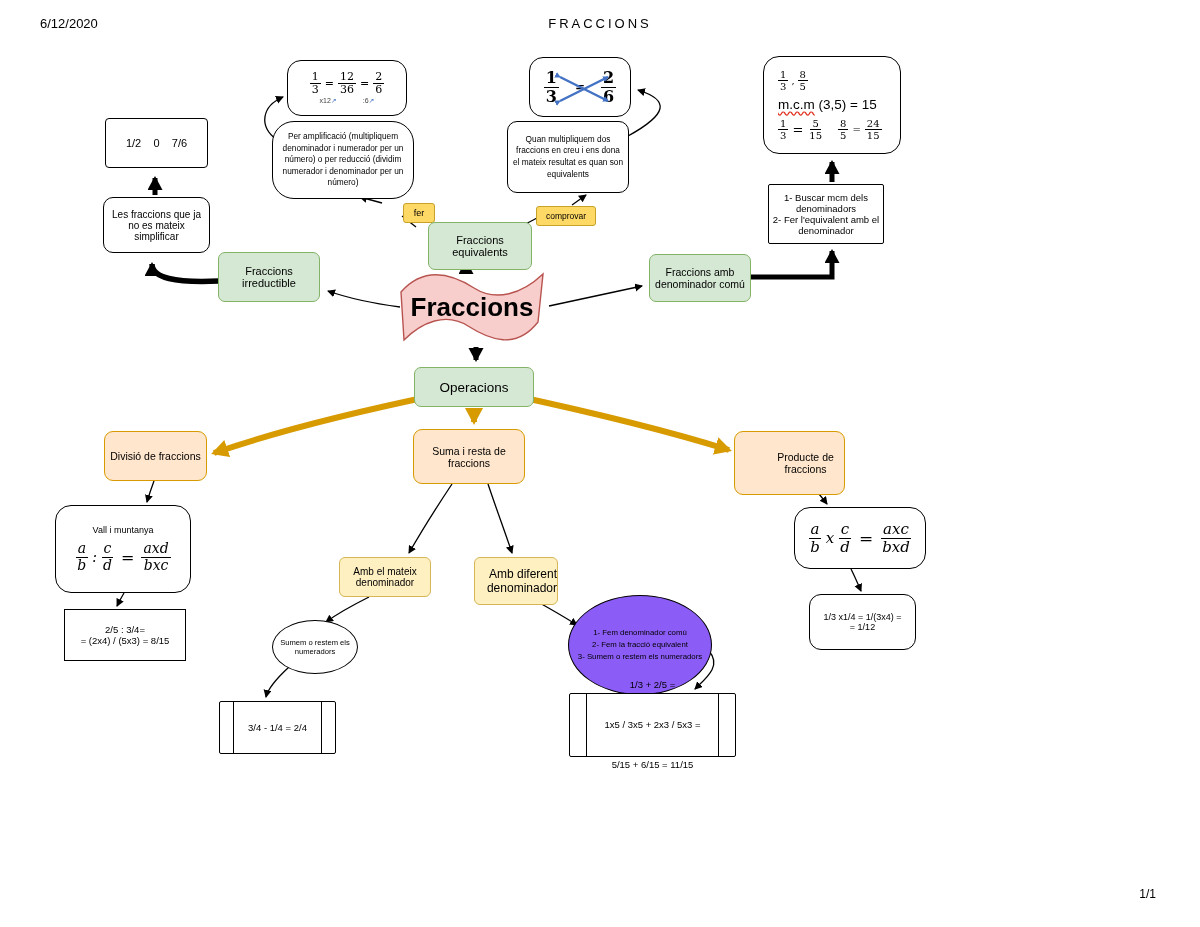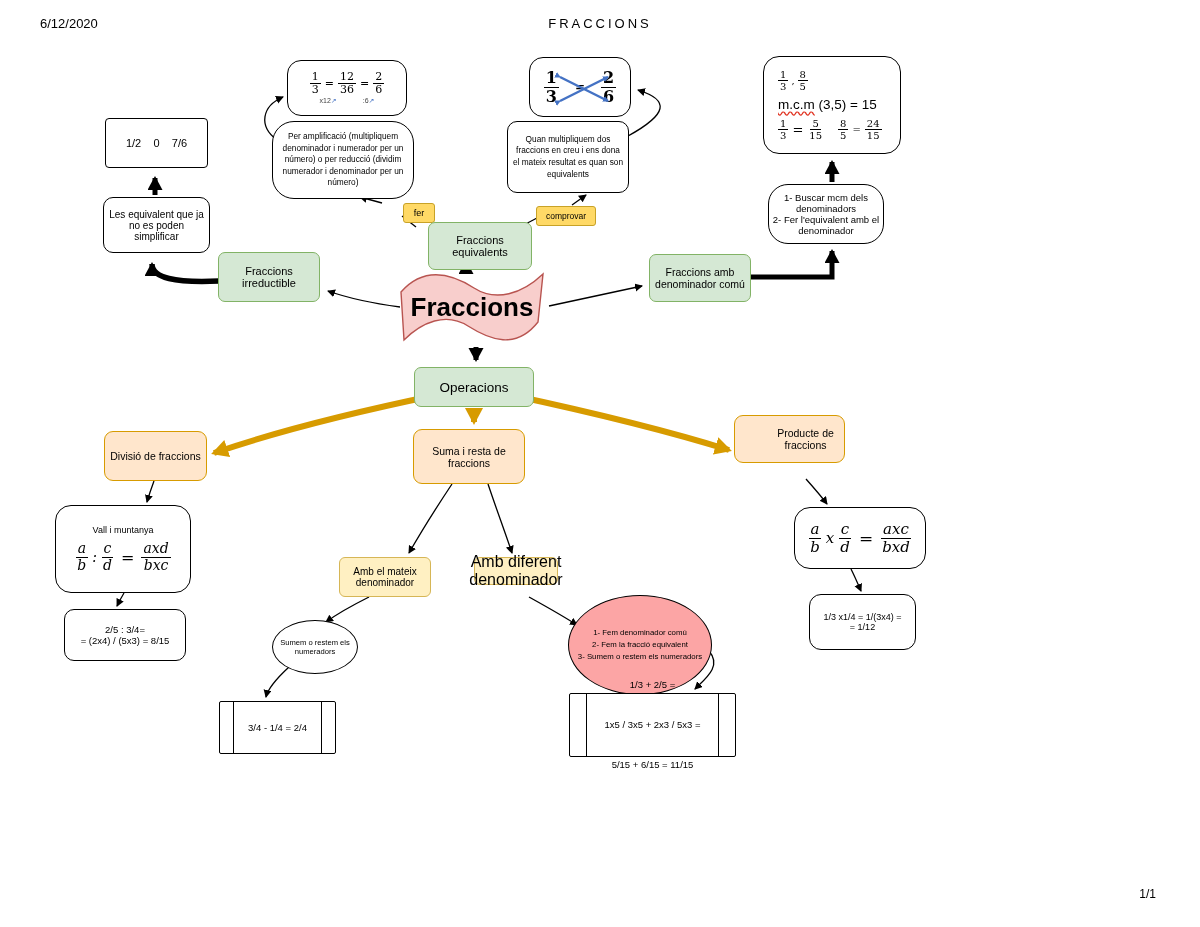--- a/index.html
+++ b/index.html
@@ -80,21 +80,21 @@
   </svg>
 
   <span class="abs hdr" style="left:40px;top:16px;">6/12/2020</span>
   <span class="abs hdr title" style="left:0;top:16px;width:1200px;text-align:center;">FRACCIONS</span>
   <span class="abs" style="right:44px;bottom:26px;font-size:12px;">1/1</span>
 
   <div class="node wbox" style="left:105px;top:118px;width:103px;height:50px;font-size:11px;">
     <span>1/2 &nbsp;&nbsp; 0 &nbsp;&nbsp; 7/6</span>
   </div>
   <div class="node wbox" style="left:103px;top:197px;width:107px;height:56px;font-size:10px;padding:3px;border-radius:10px;">
-    <span>Les equivalent que ja no es poden simplificar</span>
+    <span>Les fraccions que ja no es mateix simplificar</span>
   </div>
   <div class="node green" style="left:218px;top:252px;width:102px;height:50px;font-size:11px;">
     <span>Fraccions irreductible</span>
   </div>
 
   <div class="node wbox" style="left:287px;top:60px;width:120px;height:56px;border-radius:14px;">
     <div class="rowc mathf" style="font-size:11px;">
       <span class="fr">
           <span class="fn">1</span>
           <span class="fd">3</span>
@@ -191,21 +191,21 @@
           <span class="fd">5</span>
         </span>
       <span>=</span>
       <span class="fr">
           <span class="fn">24</span>
           <span class="fd">15</span>
         </span>
     </div>
   </div>
 
-  <div class="node wbox" style="left:768px;top:184px;width:116px;height:60px;font-size:9.5px;border-radius:20px;padding:2px;">
+  <div class="node wbox" style="left:768px;top:184px;width:116px;height:60px;font-size:9.5px;border-radius:2px;padding:2px;">
     <div>1- Buscar mcm dels denominadors</div>
     <div>2- Fer l'equivalent amb el denominador</div>
   </div>
 
   <div class="node green" style="left:649px;top:254px;width:102px;height:48px;font-size:10.5px;">
     <span>Fraccions amb denominador comú</span>
   </div>
 
   <div class="node" style="left:396px;top:264px;width:152px;height:86px;">
     <svg width="152" height="86" viewBox="0 0 152 86" style="position:absolute;left:0;top:0;">
@@ -235,62 +235,62 @@
           <span class="fd">d</span>
         </span>
       <span style="font-style:normal;font-size:16px;padding:0 3px;">=</span>
       <span class="fr">
           <span class="fn">axd</span>
           <span class="fd">bxc</span>
         </span>
     </div>
   </div>
 
-  <div class="node wbox" style="left:64px;top:609px;width:122px;height:52px;font-size:9.5px;border-radius:10px;">
+  <div class="node wbox" style="left:64px;top:609px;width:122px;height:52px;font-size:9.5px;border-radius:0;">
     <div>2/5 : 3/4=</div>
     <div>= (2x4) / (5x3) = 8/15</div>
   </div>
 
   <div class="node orange" style="left:413px;top:429px;width:112px;height:55px;font-size:10.5px;">
     <span>Suma i resta de fraccions</span>
   </div>
 
   <div class="node yellow" style="left:339px;top:557px;width:92px;height:40px;font-size:10px;">
     <span>Amb el mateix denominador</span>
   </div>
 
-  <div class="node yellow" style="left:474px;top:557px;width:84px;height:28px;font-size:16px;">
+  <div class="node yellow" style="left:474px;top:557px;width:84px;height:48px;font-size:12px;text-align:right;">
     <span>Amb diferent denominador</span>
   </div>
 
   <div class="node" style="left:272px;top:620px;width:86px;height:54px;border:1.5px solid #000;border-radius:50%;background:#fff;font-size:7.6px;padding:4px;">
     <span>Sumem o restem els numeradors</span>
   </div>
 
-  <div class="node" style="left:568px;top:595px;width:144px;height:100px;border:1.5px solid #000;border-radius:50%;background:#fca5a5;font-size:7.8px;line-height:1.5;">
+  <div class="node" style="left:568px;top:595px;width:144px;height:100px;border:1.5px solid #000;border-radius:50%;background:#8b5cf6;font-size:7.8px;line-height:1.5;">
     <div>1- Fem denominador comú</div>
     <div>2- Fem la fracció equivalent</div>
     <div>3- Sumem o restem els numeradors</div>
   </div>
 
   <div class="node wbox sq" style="left:219px;top:701px;width:117px;height:53px;font-size:9.5px;">
     <div class="vl" style="left:13px;"></div>
     <div class="vl" style="right:13px;"></div>
     <span>3/4 - 1/4 = 2/4</span>
   </div>
 
   <div class="node wbox sq" style="left:569px;top:693px;width:167px;height:64px;font-size:9.5px;line-height:1.5;gap:26px;">
     <div class="vl" style="left:16px;"></div>
     <div class="vl" style="right:16px;"></div>
     <div>1/3 + 2/5 =</div>
     <div>1x5 / 3x5 + 2x3 / 5x3 =</div>
     <div>5/15 + 6/15 = 11/15</div>
   </div>
 
-  <div class="node orange" style="left:734px;top:415px;width:111px;height:48px;font-size:10.5px;padding-left:32px;">
+  <div class="node orange" style="left:734px;top:431px;width:111px;height:64px;font-size:10.5px;padding-left:32px;">
     <span>Producte de fraccions</span>
   </div>
 
   <div class="node wbox" style="left:794px;top:507px;width:132px;height:62px;border-radius:16px;">
     <div class="rowc mathf it" style="font-size:15px;">
       <span class="fr">
           <span class="fn">a</span>
           <span class="fd">b</span>
         </span>
       <span>x</span>

